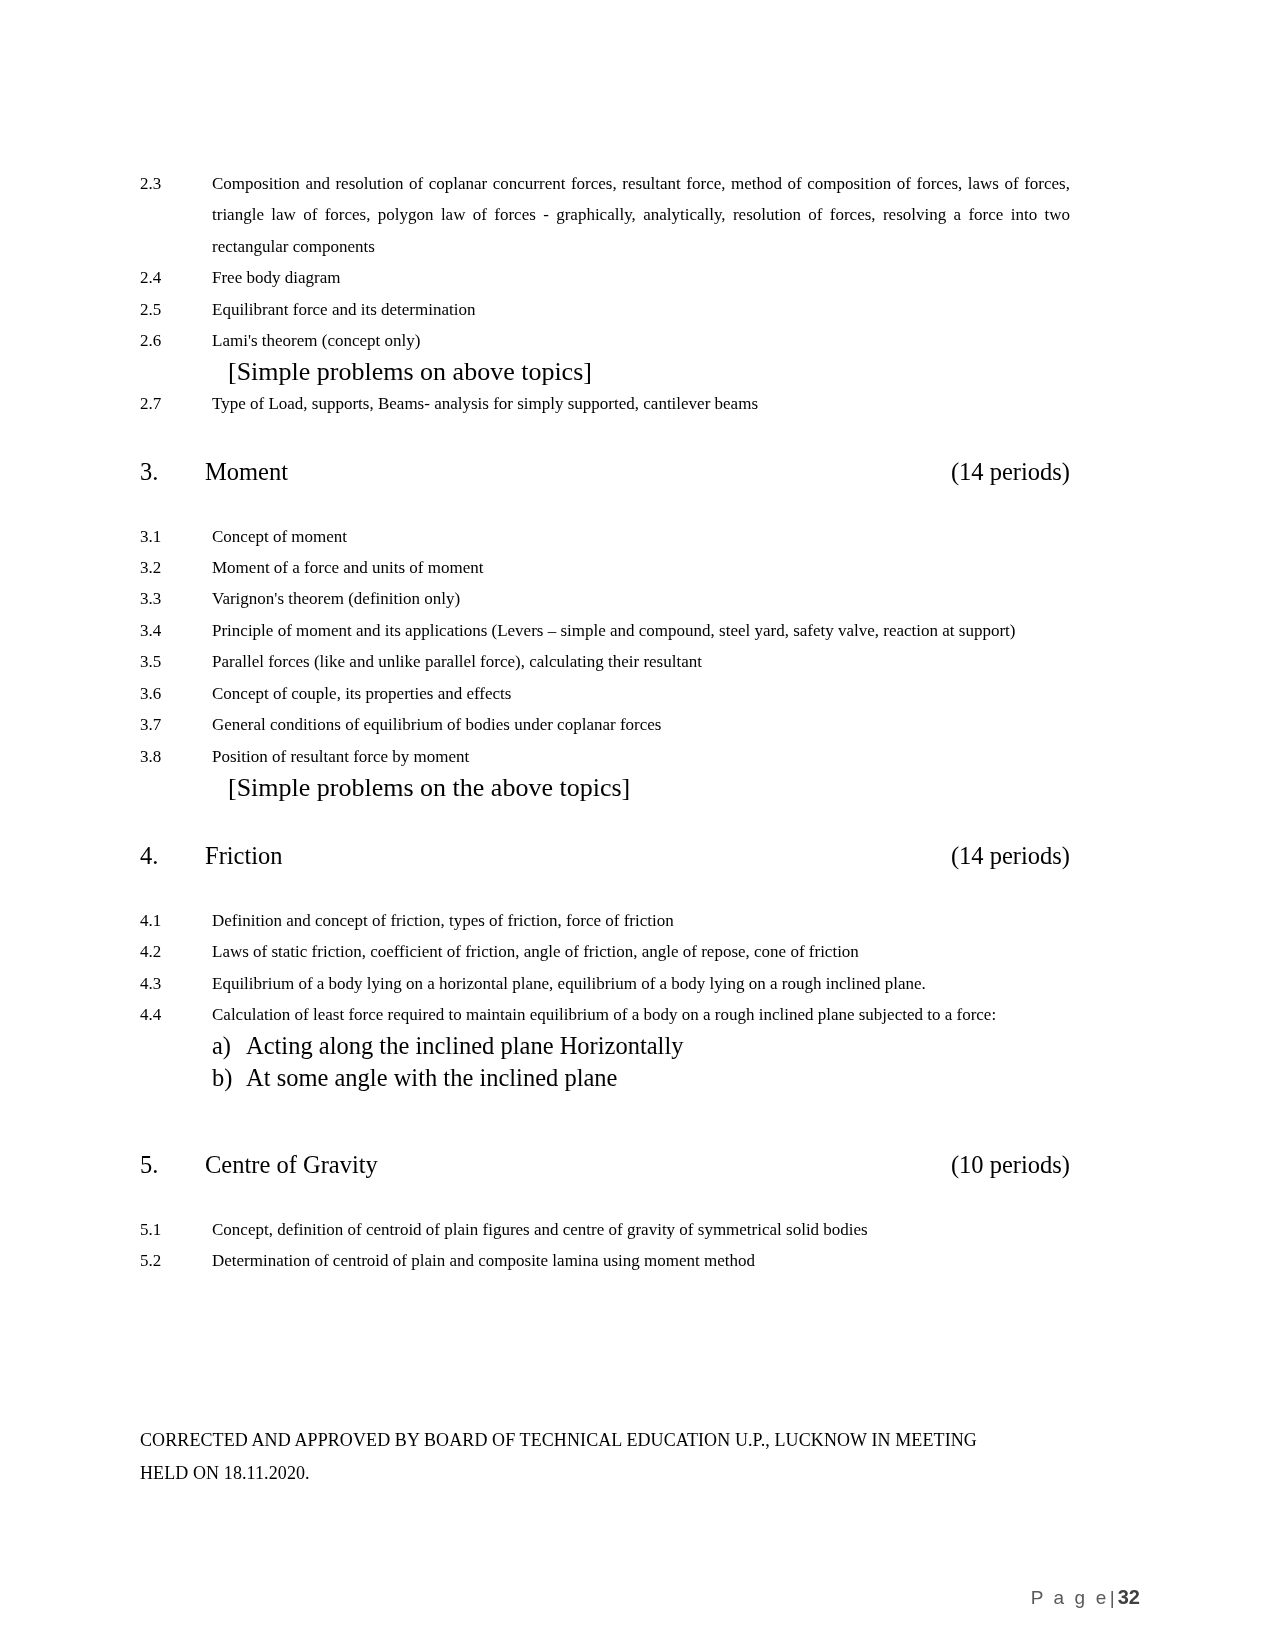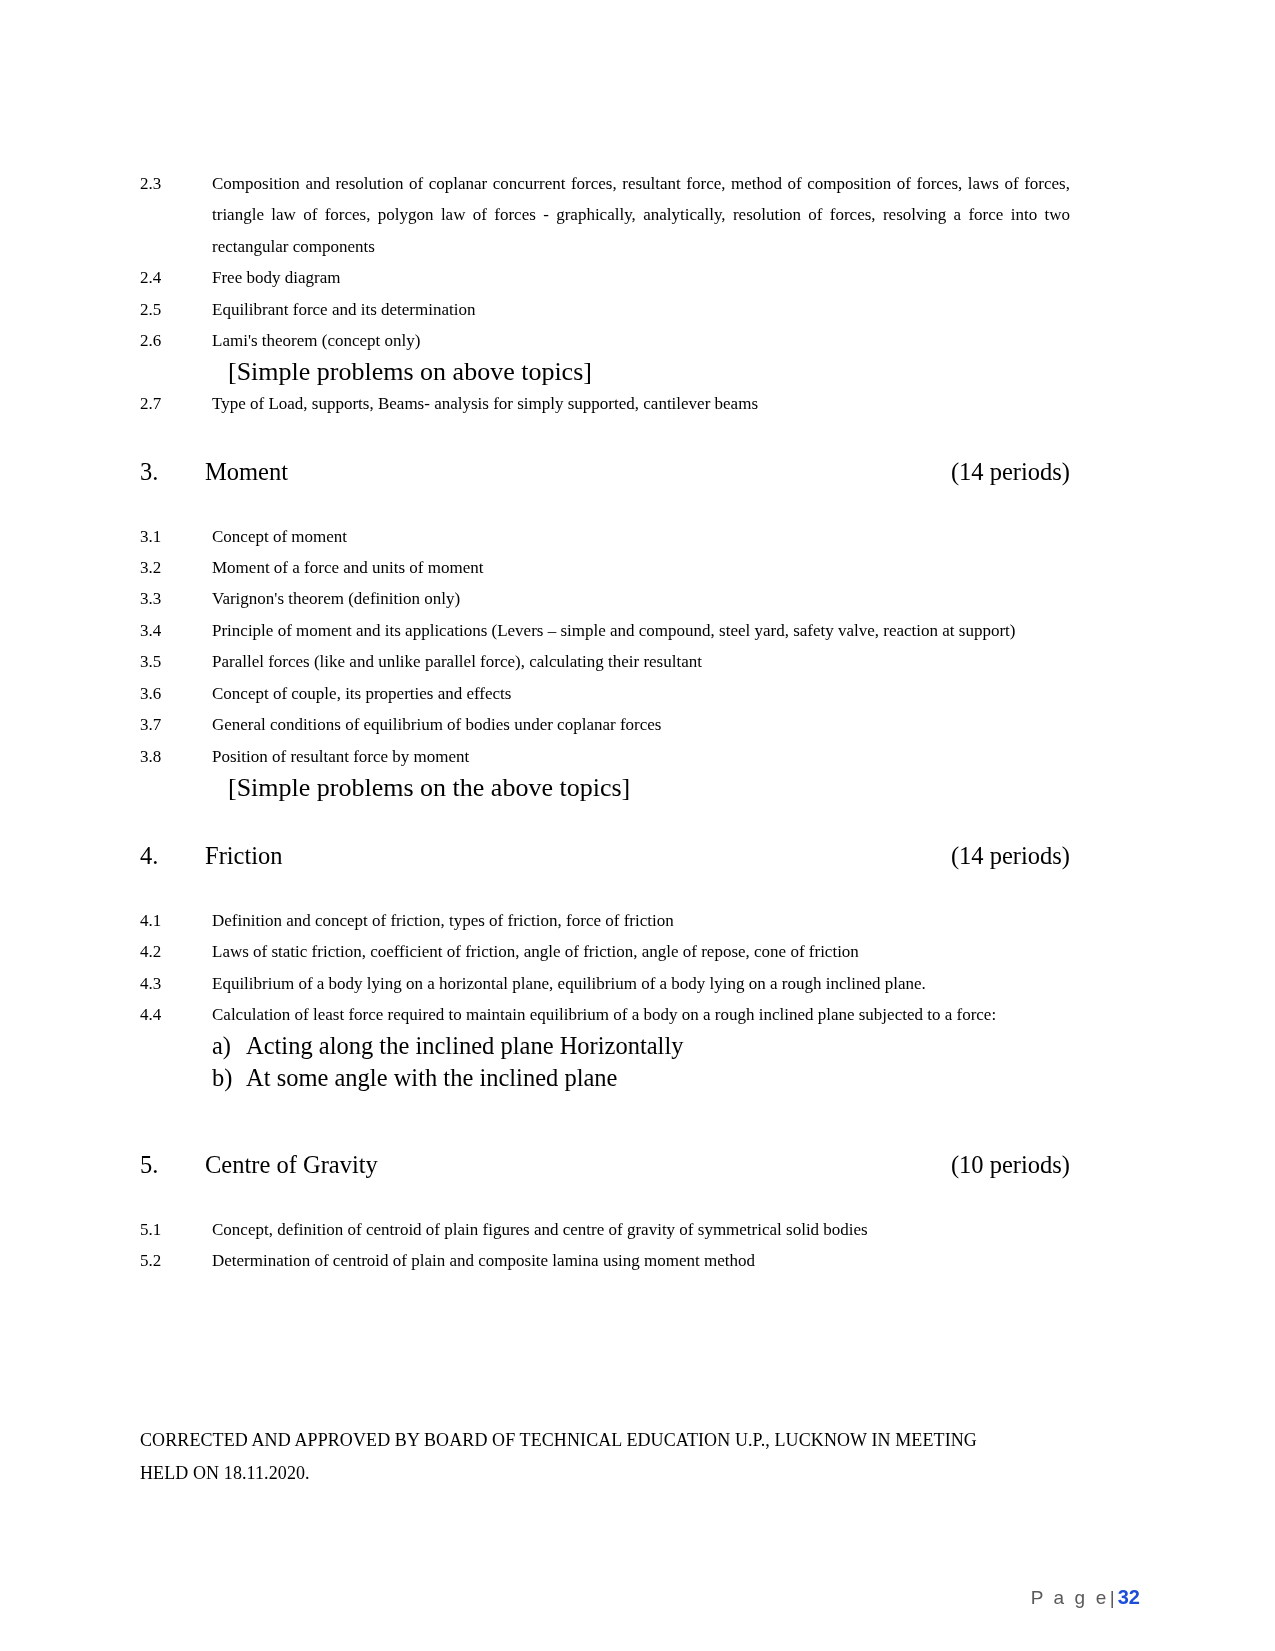--- a/index.html
+++ b/index.html
@@ -128,21 +128,21 @@
     color: #595959;
     letter-spacing: 2.6px;
     white-space: nowrap;
   }
   .page-footer .sep {
     color: #595959;
     letter-spacing: 0;
     margin: 0 3px 0 1px;
   }
   .page-footer .pnum {
-    color: #1d4ed8;
+    color: #404040;
     font-weight: bold;
     letter-spacing: 0;
     font-size: 20px;
   }
 </style>
 </head>
 <body>
 
 <div class="page">
 

